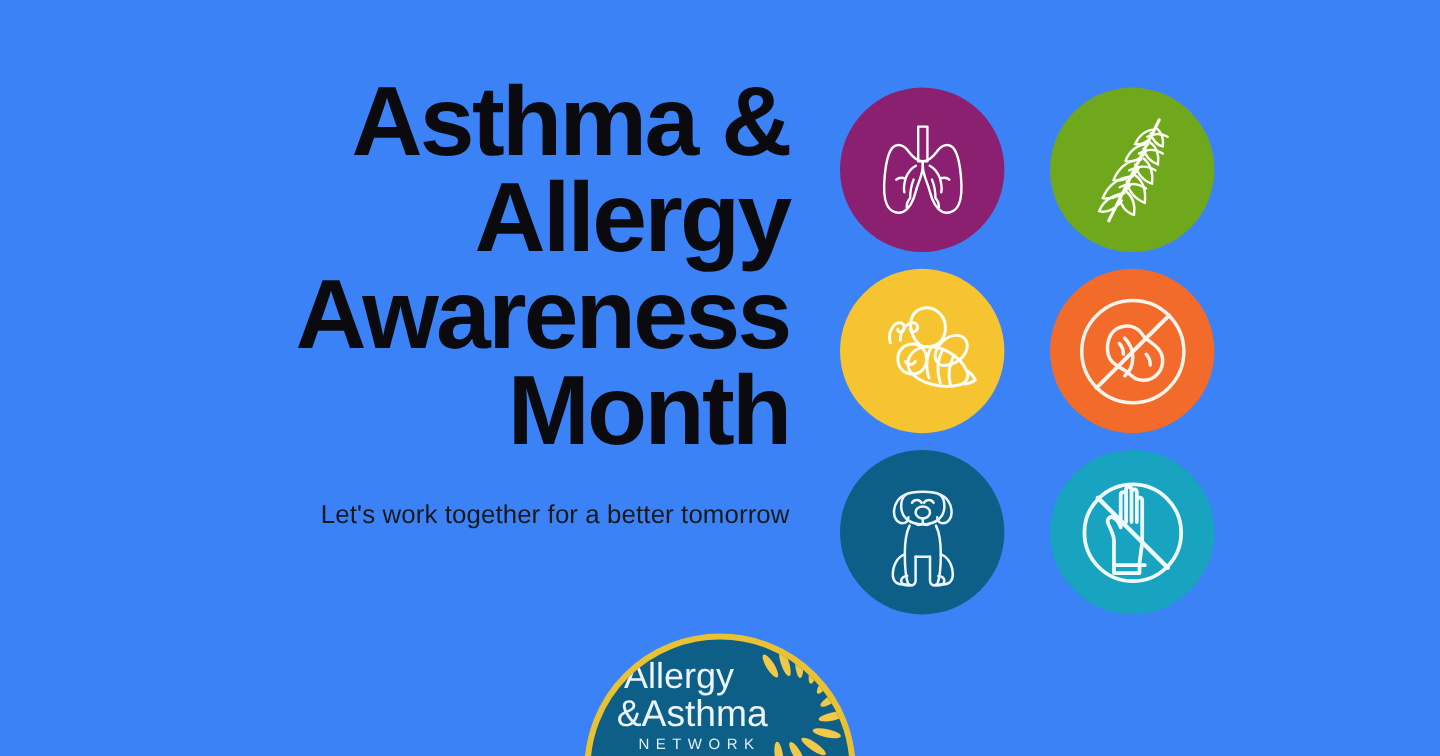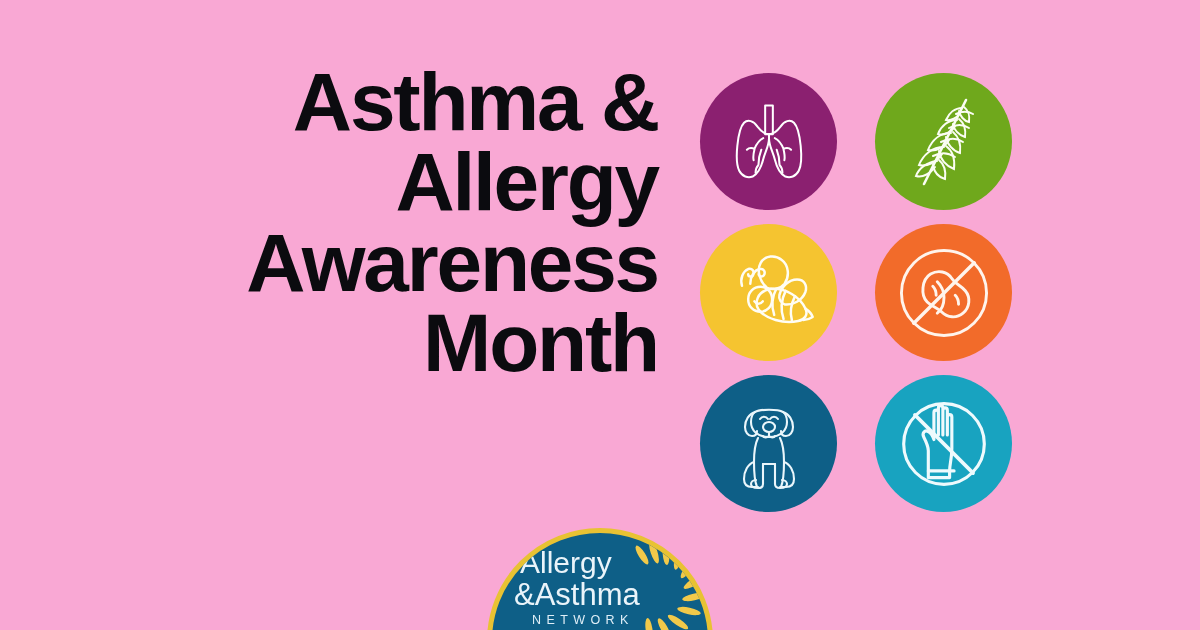--- a/index.html
+++ b/index.html
@@ -93,27 +93,28 @@
   .logo-inner {
     position: absolute;
     left: 0; top: 0;
     width: 226px;
     height: 120px;
   }
 </style>
 </head>
 <body>
 
-<div id="poster" style="background: #f9a8d4;">
+<div id="poster" style="background: #3b82f6;">
 
   <div class="headline-block">
     <h1 class="headline" style="color: rgb(11, 11, 15);">Asthma &amp;
 Allergy
 Awareness
 Month</h1>
+    <p class="tagline" style="color: rgb(22, 24, 28);">Let's work together for a better tomorrow</p>
   </div>
 
   <div class="icon-grid">
 
     <div class="icon-cell">
       <div class="icon-circle" style="background:#8b2070">
         <svg width="96" height="96" viewBox="0 0 100 100" fill="none" stroke="#ffffff" stroke-width="2.1" stroke-linecap="round" stroke-linejoin="round">
           <path d="M50 12 h0 M46 12 h8 v30 h-8 z"></path>
           <path d="M50 42 c-5 0 -9 -4 -12 -8 c-4 -6 -10 -8 -14 -4 c-4 4 -6 14 -7 24 c-1 10 -1 20 2 26 c3 6 9 8 14 6 c6 -3 9 -10 11 -18 c2 -8 6 -14 6 -22 z"></path>
           <path d="M50 42 c5 0 9 -4 12 -8 c4 -6 10 -8 14 -4 c4 4 6 14 7 24 c1 10 1 20 -2 26 c-3 6 -9 8 -14 6 c-6 -3 -9 -10 -11 -18 c-2 -8 -6 -14 -6 -22 z"></path>

